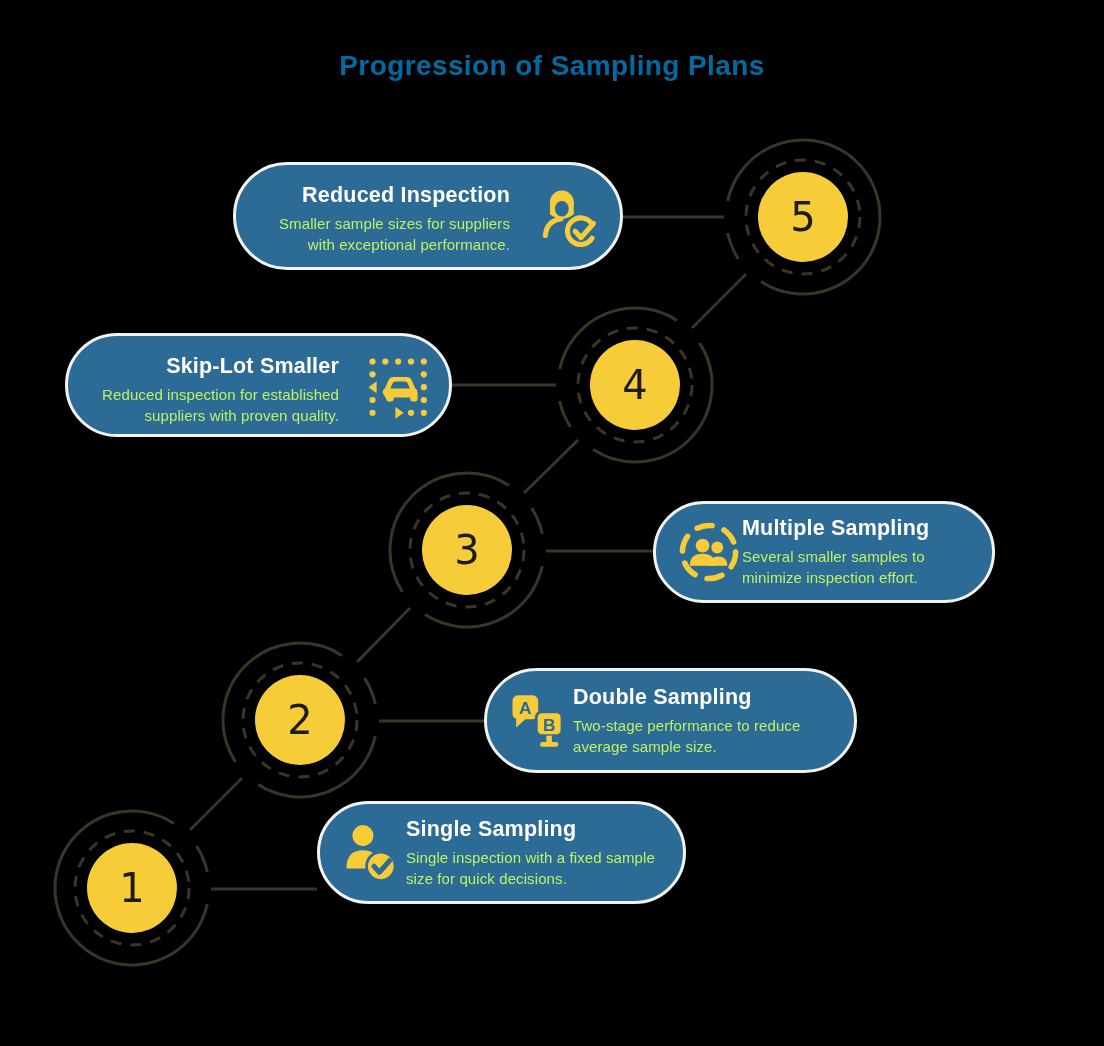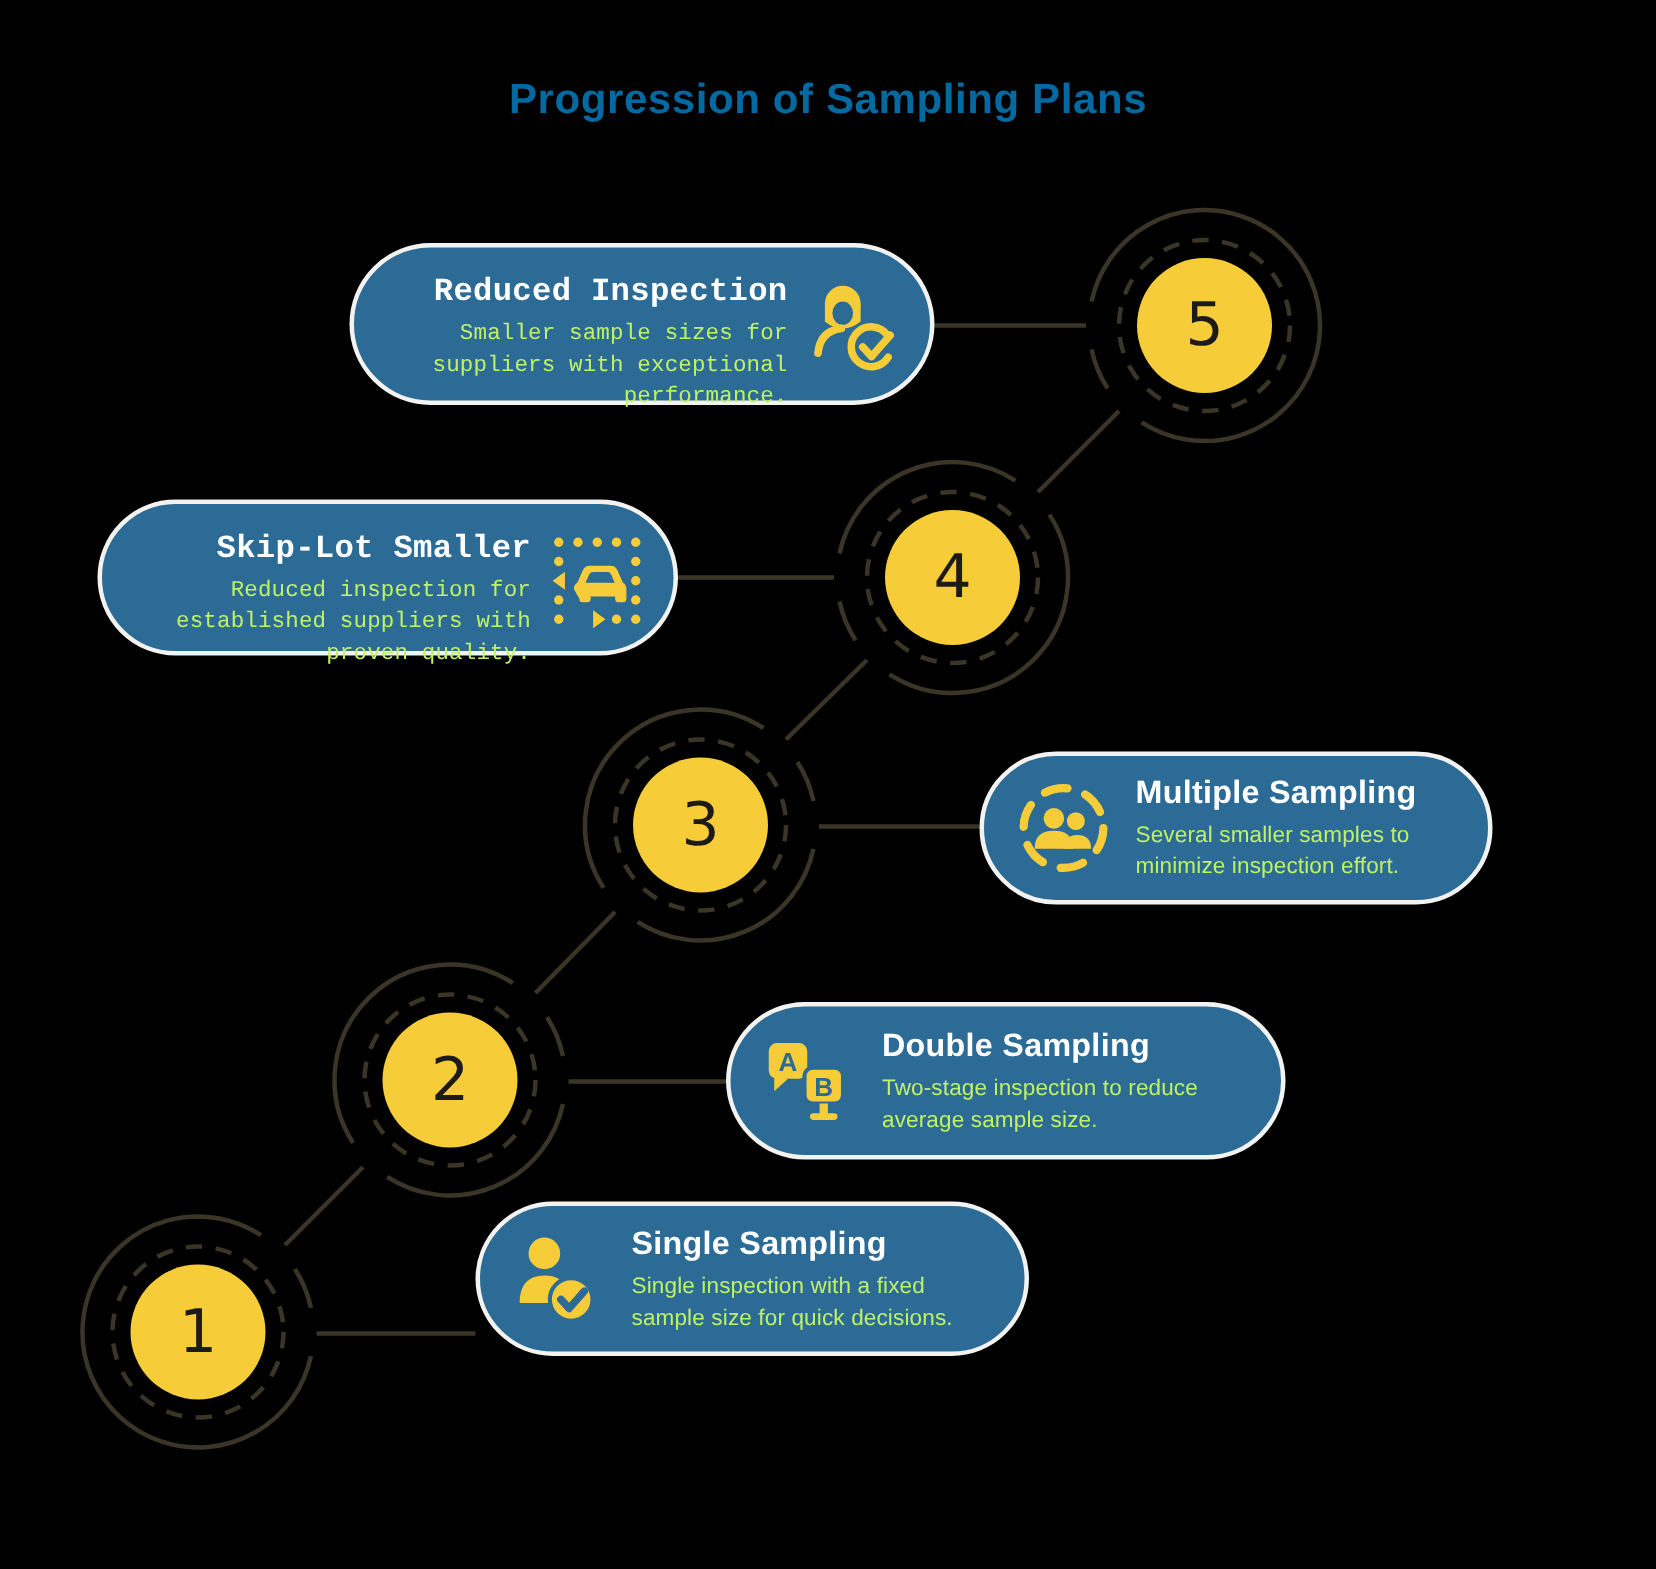--- a/index.html
+++ b/index.html
@@ -27,22 +27,22 @@
   }
   .card{
     position:absolute;box-sizing:border-box;
     background:#2C6B95;
     border:3px solid #f2f2f0;
     border-radius:60px;
     color:#fff;
     display:flex;flex-direction:row;
     overflow:visible;
   }
-  .card-right{align-items:center;padding:10px 26px 10px 20px;gap:15px;}
-  .card-left{align-items:flex-start;justify-content:flex-end;padding:18px 16px 10px 26px;gap:13px;text-align:right;font-family:Liberation Mono, monospace;}
+  .card-right{align-items:center;padding:10px 26px 10px 20px;}
+  .card-left{align-items:flex-start;justify-content:flex-end;padding:18px 16px 10px 26px;gap:28px;text-align:right;}
   .card-left .icon{margin-top:2px;}
   .card-text{min-width:0;}
   .card-left .card-text{text-align:right;}
   .card-title{
     font-size:21.5px;font-weight:bold;letter-spacing:.2px;
     margin:0 0 5px 0;color:#ffffff;white-space:nowrap;
   }
   .card-desc{
     font-size:15px;line-height:21px;color:#bef264;letter-spacing:.1px;
   }
@@ -191,21 +191,21 @@
         <rect x="32" y="26" width="28" height="26" rx="6" fill="#F6CD39" stroke="#2C6B95" stroke-width="3"></rect>
         <text x="46" y="46.5" font-size="19" font-weight="bold" fill="#2C6B95" text-anchor="middle" font-family="Liberation Sans, sans-serif">B</text>
         <g fill="#F6CD39">
           <rect x="43" y="52" width="6" height="8"></rect>
           <rect x="36" y="59" width="20" height="5" rx="2.5"></rect>
         </g>
       </svg>
     </span>
     <div class="card-text">
       <div class="card-title">Double Sampling</div>
-      <div class="card-desc">Two-stage inspection to reduce average sample size.</div>
+      <div class="card-desc">Two-stage performance to reduce average sample size.</div>
     </div>
   </div>
 
   <div class="card card-right card-1">
     <span class="icon">
       <svg viewBox="0 0 72 72">
         <g fill="#F6CD39">
           <circle cx="25" cy="17" r="11.5"></circle>
           <path d="M7 53 q0 -20 18 -20 q13 0 16.5 10 q-8 2 -9.5 10 z"></path>
         </g>

